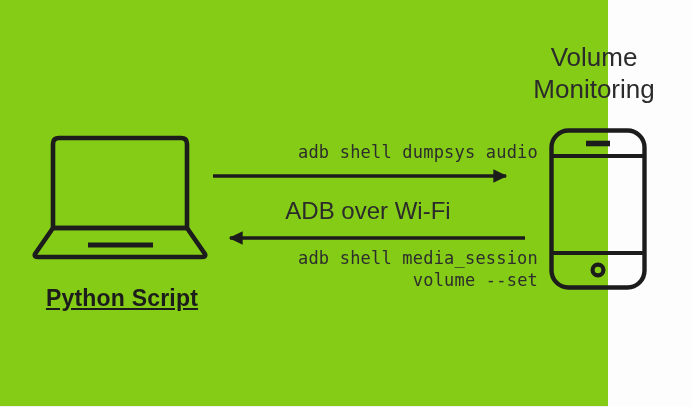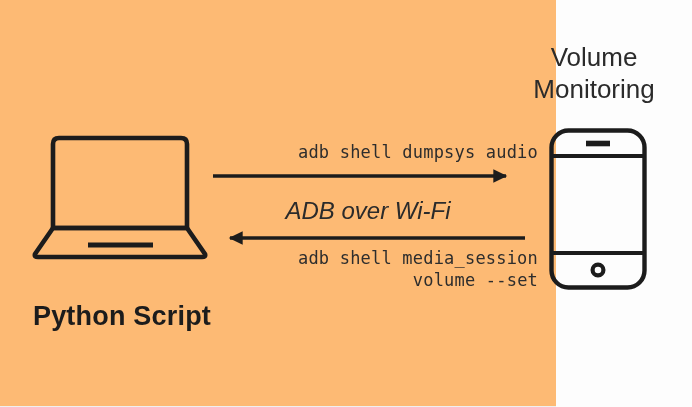--- a/index.html
+++ b/index.html
@@ -8,23 +8,23 @@
   }
   body {
     width: 692px;
     height: 407px;
     background: #fdfdfd;
     font-family: "Liberation Sans", sans-serif;
     overflow: hidden;
   }
   #canvas {
     position: relative;
-    width: 556px;
+    width: 608px;
     height: 407px;
-    background: #fdba74;
+    background: #84cc16;
     box-sizing: border-box;
     border-bottom: 1px solid #f0f0f0;
   }
 
   
   .abs { position: absolute; }
 
   
   .label-bold {
     font-weight: bold;
@@ -52,24 +52,25 @@
   
   #volume-monitoring {
     left: 496px;
     top: 42px;
     width: 196px;
     font-size: 26px;
   }
   
   #python-script-label {
     left: 8px;
-    top: 301px;
+    top: 285px;
     width: 228px;
-    font-size: 27px;
+    font-size: 23px;
     letter-spacing: 0.2px;
+    text-decoration: underline;
   }
   
   #android-device-label {
     left: 518px;
     top: 307px;
     width: 172px;
     font-size: 23px;
     letter-spacing: 0.2px;
   }
   
@@ -78,21 +79,20 @@
     top: 142px;
     width: 350px;
     font-size: 17px;
   }
   
   #adb-over-wifi {
     left: 208px;
     top: 196px;
     width: 320px;
     font-size: 24px;
-    font-style: italic;
   }
   
   #cmd-media-session {
     left: 188px;
     top: 248px;
     width: 350px;
     font-size: 17px;
   }
 
   

